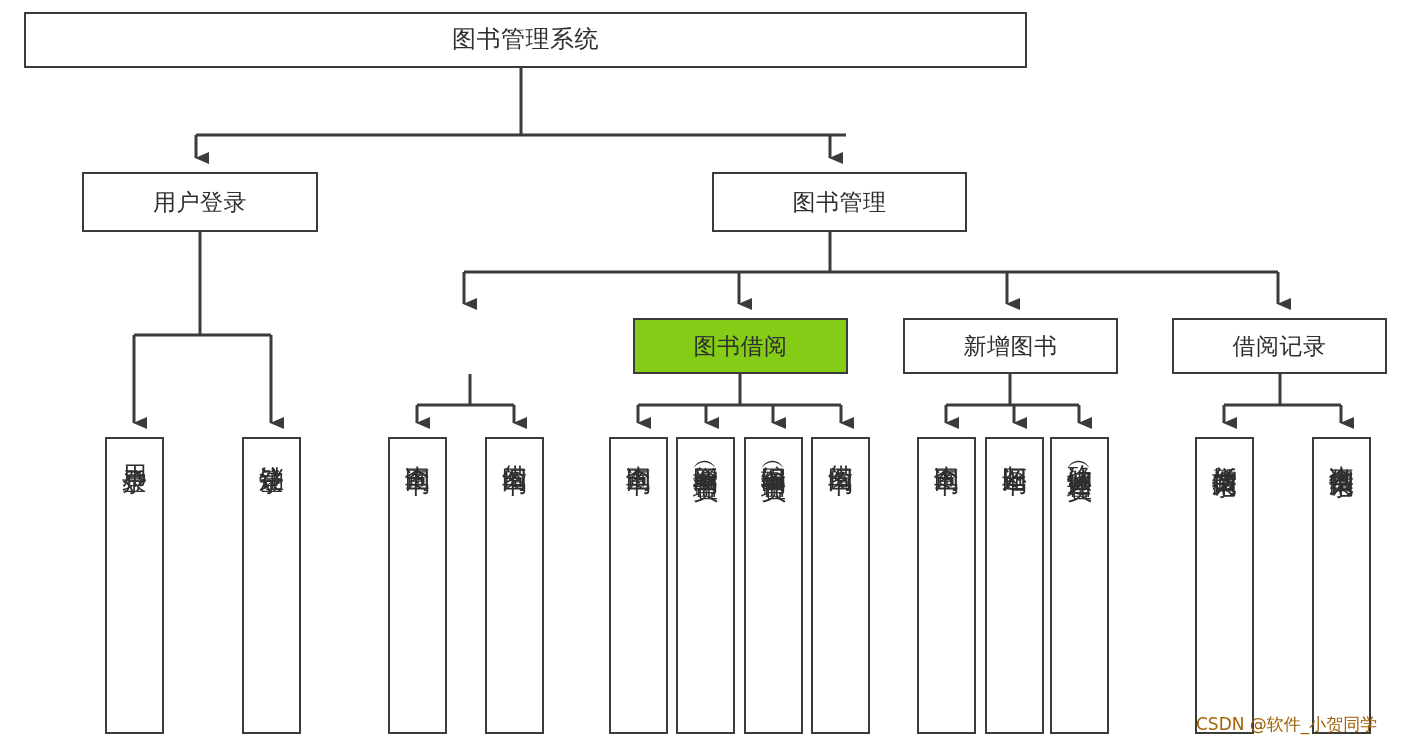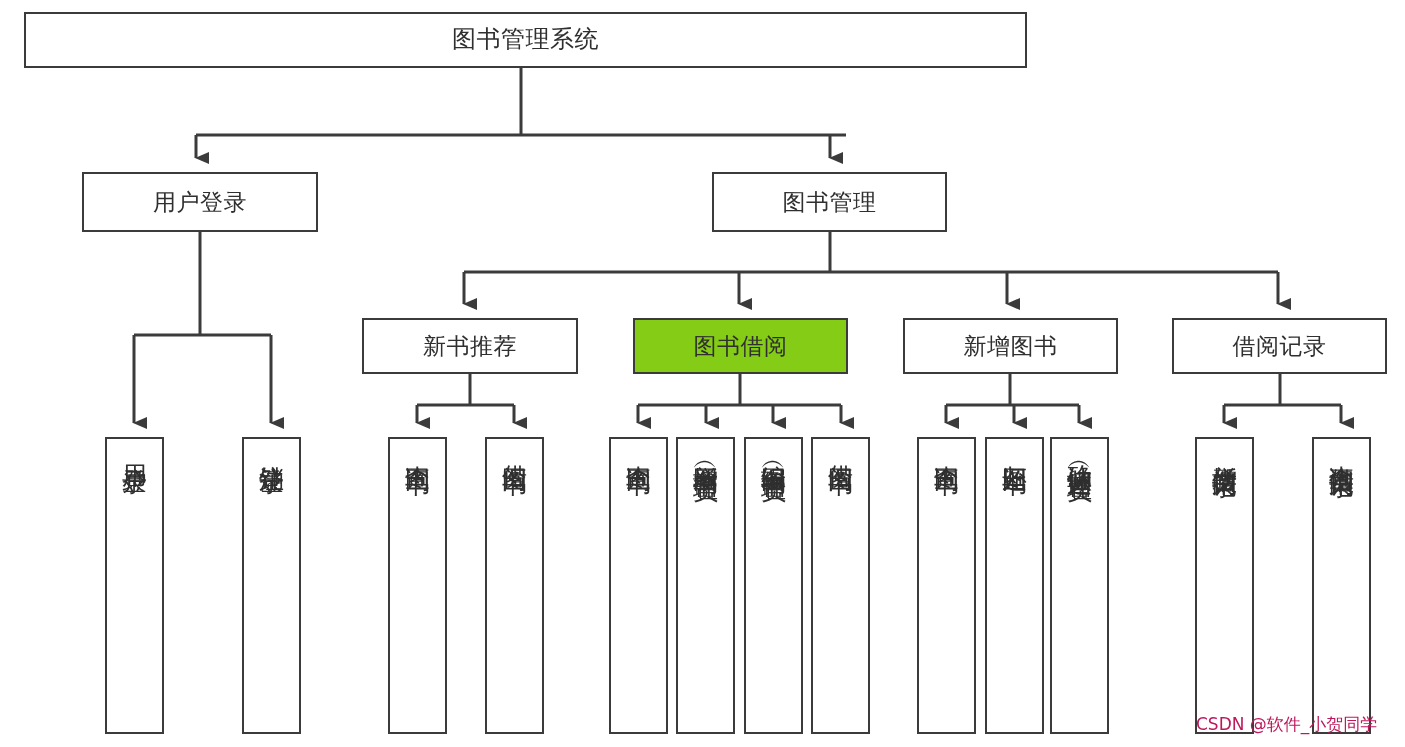--- a/index.html
+++ b/index.html
@@ -130,27 +130,24 @@
     </g>
   </svg>
 
   <div class="node horiz root" style="left: 24px; top: 12px; width: 1003px; height: 56px; border-color: rgb(59, 59, 59); background: rgb(255, 255, 255);">
     <span class="label" style="color: rgb(47, 47, 47);">图书管理系统</span>
   </div>
 
   <div class="node horiz" style="left: 82px; top: 172px; width: 236px; height: 60px; border-color: rgb(59, 59, 59); background: rgb(255, 255, 255);">
     <span class="label" style="color: rgb(47, 47, 47);">用户登录</span>
   </div>
-  <div class="node horiz" style="left: 712px; top: 172px; width: 235px; height: 60px; border-color: rgb(59, 59, 59); background: rgb(255, 255, 255);">
+  <div class="node horiz" style="left: 712px; top: 172px; width: 255px; height: 60px; border-color: rgb(59, 59, 59); background: rgb(255, 255, 255);">
     <span class="label" style="color: rgb(47, 47, 47);">图书管理</span>
   </div>
 
-  <div class="node horiz" style="left: 362px; top: 318px; width: 216px; height: 56px; border-color: rgb(59, 59, 59); background: rgb(255, 255, 255);">
-    <span class="label" style="color: rgb(47, 47, 47);">新书推荐</span>
-  </div>
   <div class="node horiz" style="left: 633px; top: 318px; width: 215px; height: 56px; border-color: rgb(59, 59, 59); background: #84cc16;">
     <span class="label" style="color: rgb(47, 47, 47);">图书借阅</span>
   </div>
   <div class="node horiz" style="left: 903px; top: 318px; width: 215px; height: 56px; border-color: rgb(59, 59, 59); background: rgb(255, 255, 255);">
     <span class="label" style="color: rgb(47, 47, 47);">新增图书</span>
   </div>
   <div class="node horiz" style="left: 1172px; top: 318px; width: 215px; height: 56px; border-color: rgb(59, 59, 59); background: rgb(255, 255, 255);">
     <span class="label" style="color: rgb(47, 47, 47);">借阅记录</span>
   </div>
 
@@ -187,15 +184,15 @@
   <div class="node vert" style="left: 1050px; top: 437px; width: 59px; height: 297px; border-color: rgb(59, 59, 59); background: rgb(255, 255, 255);">
     <span class="label" style="color: rgb(47, 47, 47);">确认归还（管理员）</span>
   </div>
   <div class="node vert" style="left: 1195px; top: 437px; width: 59px; height: 297px; border-color: rgb(59, 59, 59); background: rgb(255, 255, 255);">
     <span class="label" style="color: rgb(47, 47, 47);">新增借阅记录</span>
   </div>
   <div class="node vert" style="left: 1312px; top: 437px; width: 59px; height: 297px; border-color: rgb(59, 59, 59); background: rgb(255, 255, 255);">
     <span class="label" style="color: rgb(47, 47, 47);">查询借阅记录</span>
   </div>
 
-  <div class="watermark" style="color: #be185d;">CSDN @软件_小贺同学</div>
+  <div class="watermark" style="color: #a16207;">CSDN @软件_小贺同学</div>
 
 </div>
 
 </body></html>

